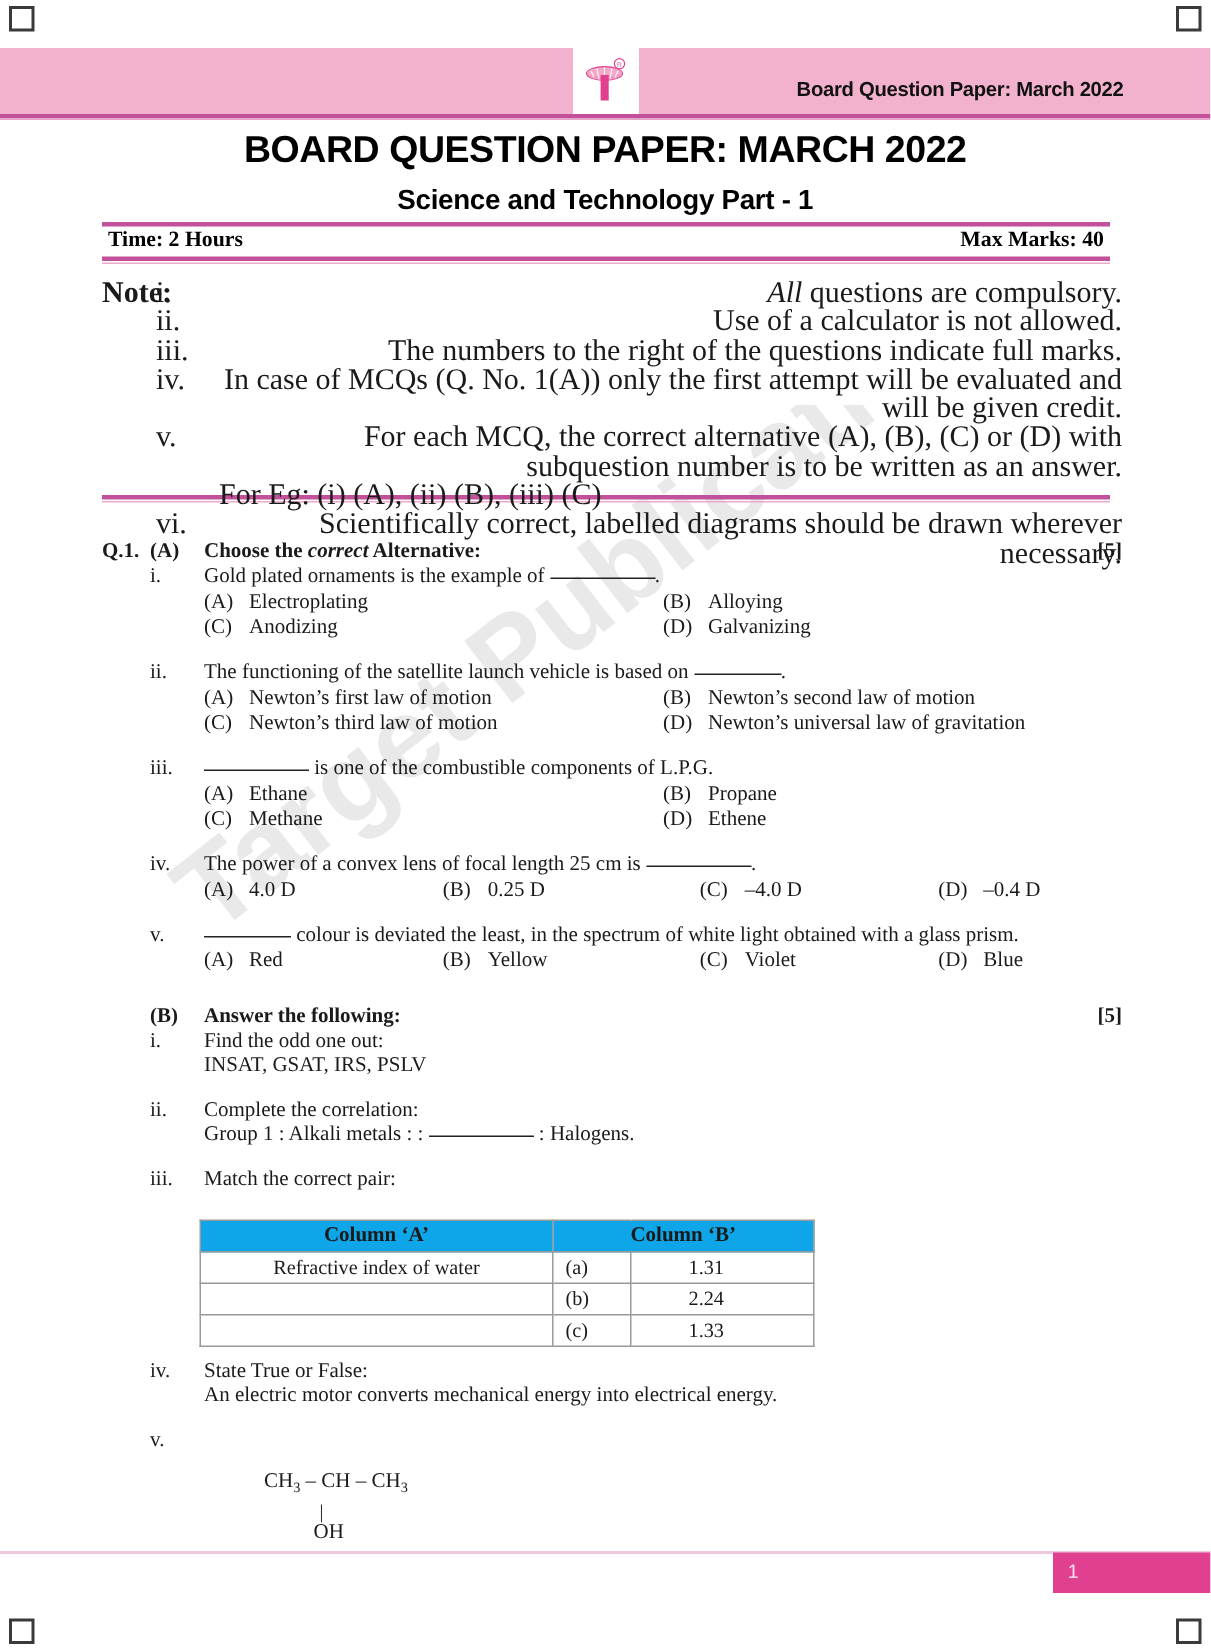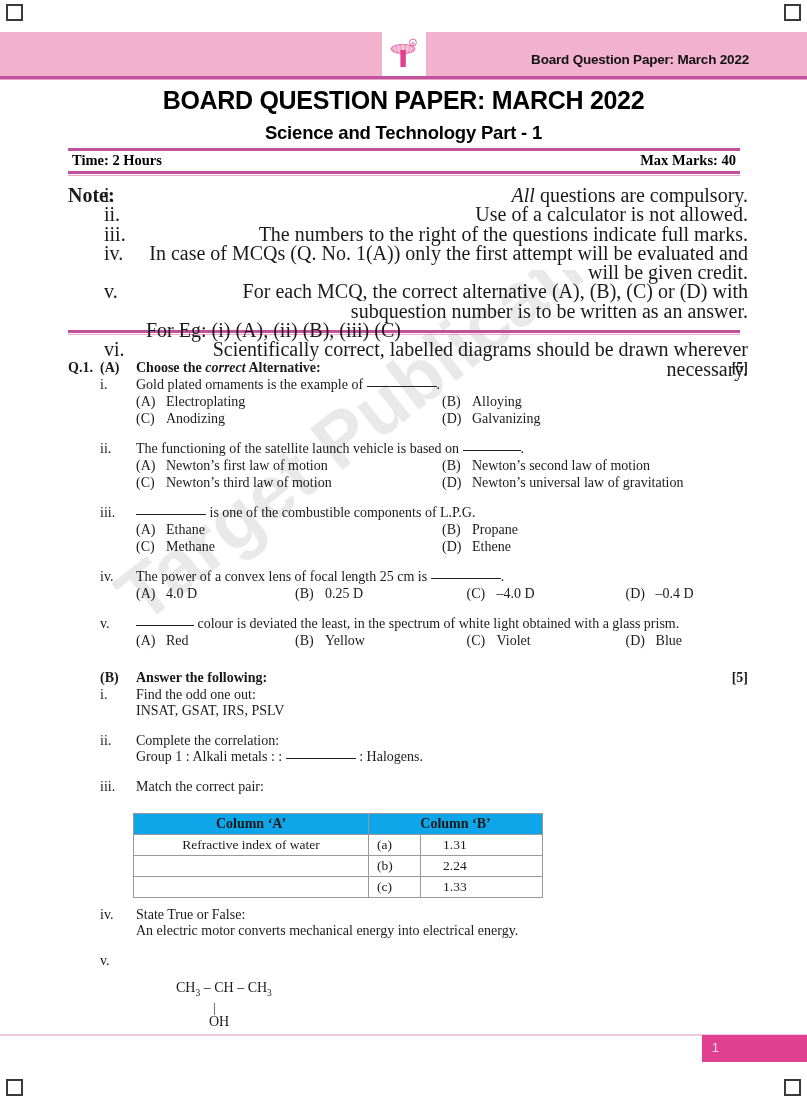--- a/index.html
+++ b/index.html
@@ -226,21 +226,21 @@
     padding: 1px 3px;
   }
   .match-table th {
     background: #0ea5e9;
     font-weight: bold;
     text-align: center;
     font-size: 14px;
   }
   .match-table td.colA { text-align: center; width: 228px; }
   .match-table td.lbl  { width: 40px; text-align: left; padding-left: 8px; }
-  .match-table td.valB { text-align: left; padding-left: 22px; }
+  .match-table td.valB { text-align: left; padding-left: 38px; }
 
   
   .formula {
     position: absolute;
     left: 176px;
     top: 980px;
     font-size: 14px;
     line-height: 15px;
   }
   .formula sub { font-size: 9.5px; }

